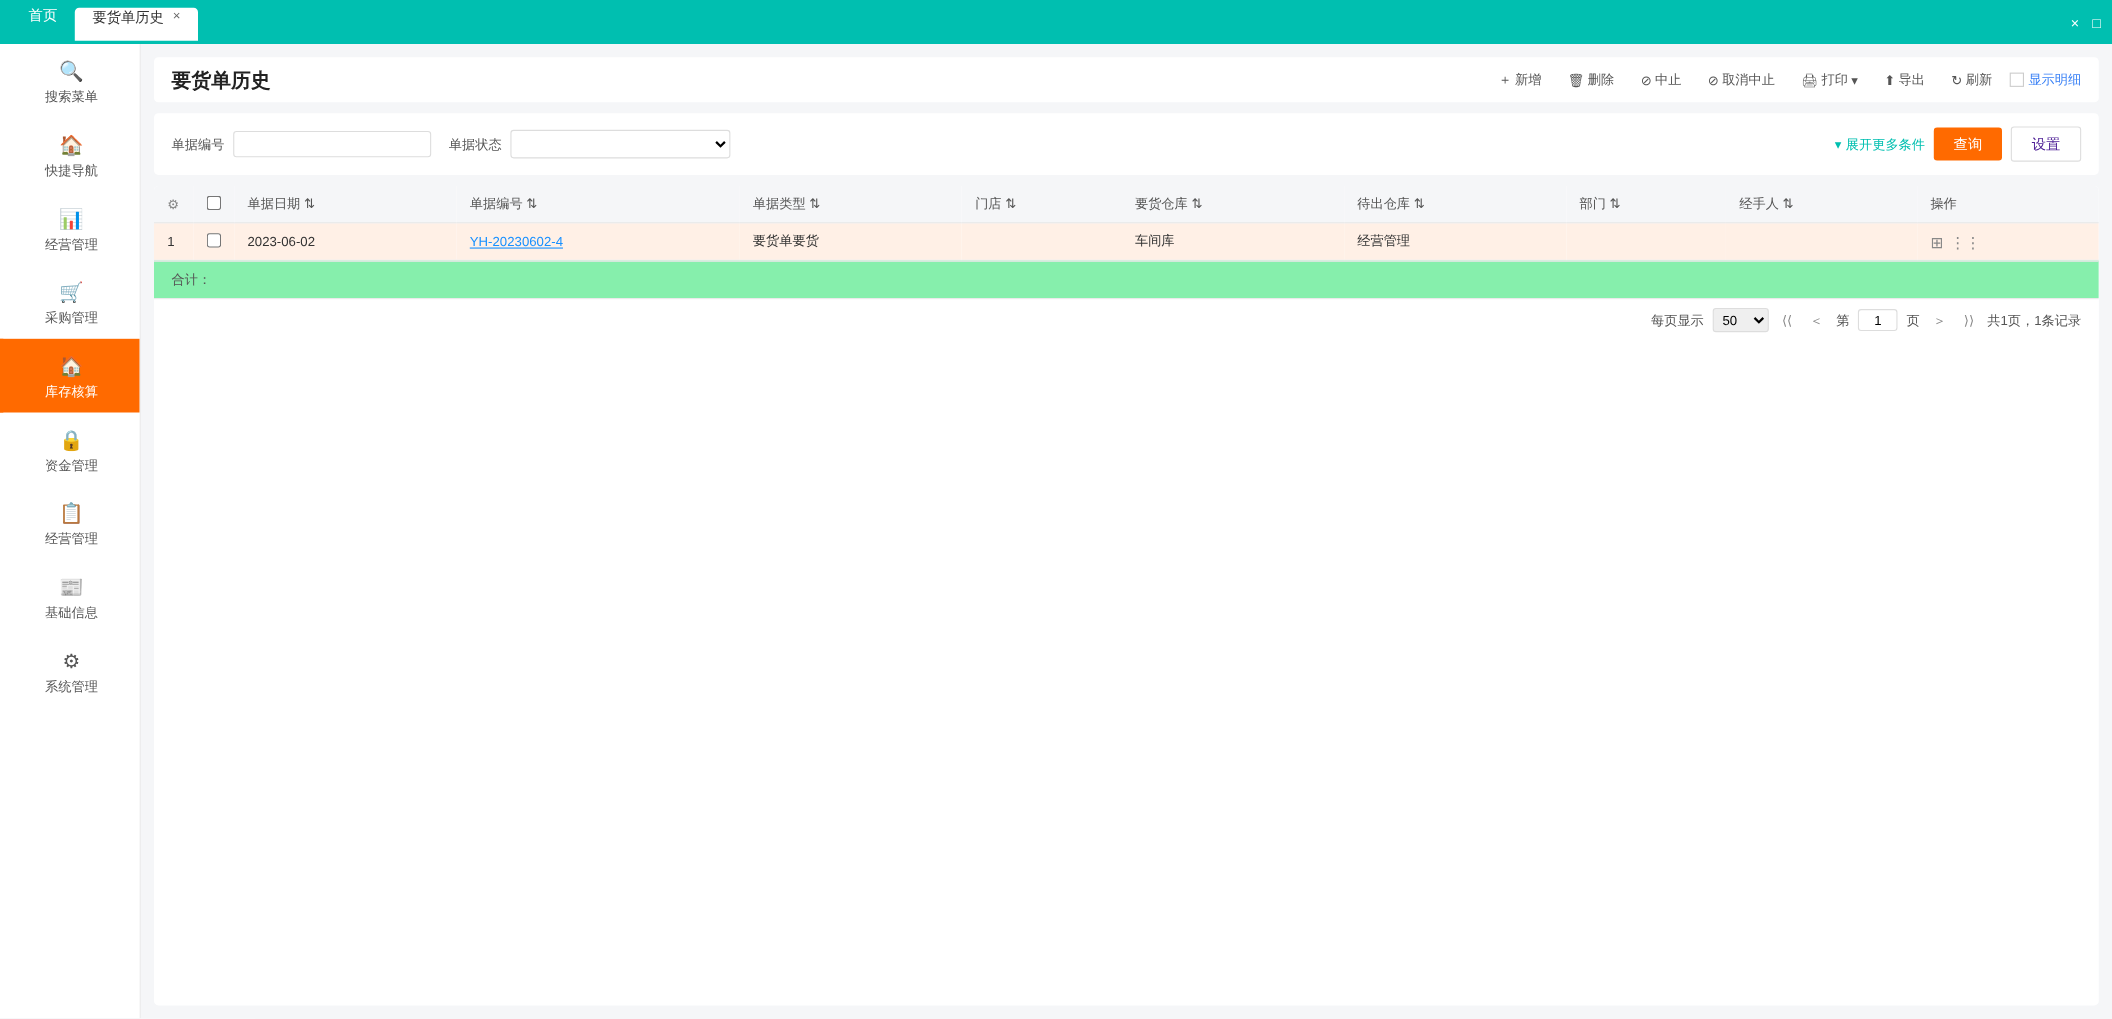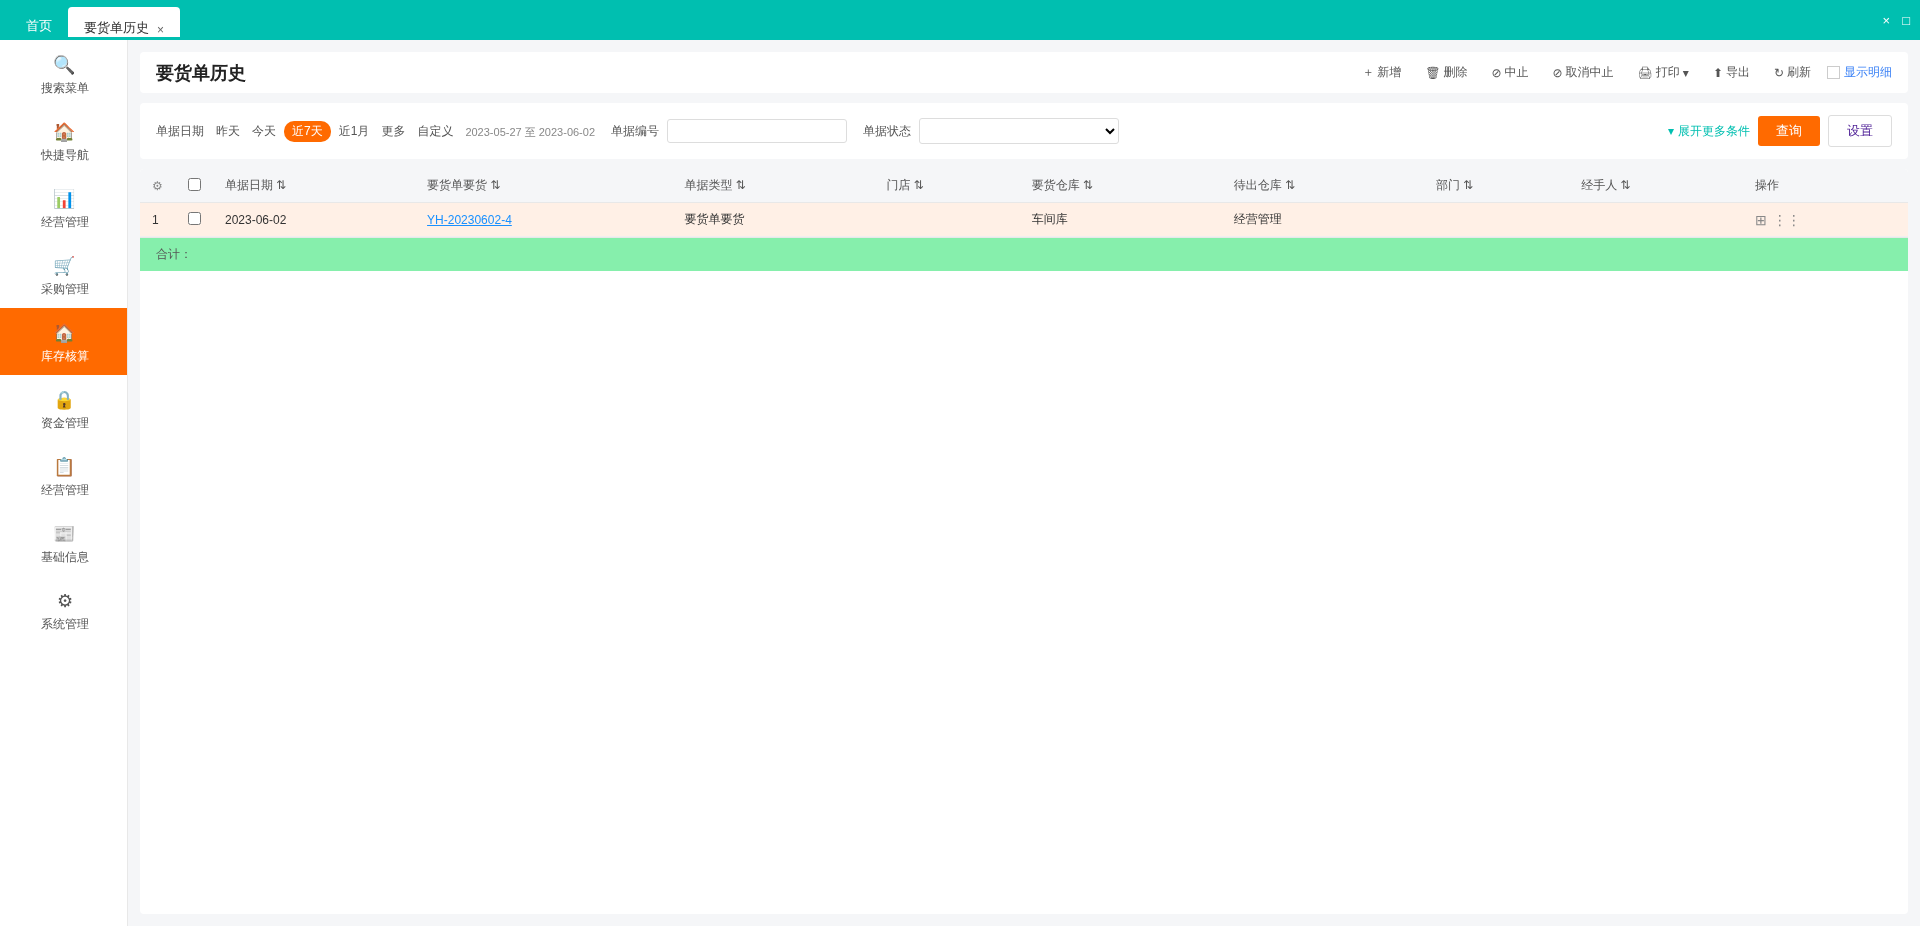--- a/index.html
+++ b/index.html
@@ -1,20 +1,20 @@
 <!DOCTYPE html>
 <html><head>
   <meta charset="utf-8">
   <style>
     * { box-sizing: border-box; margin: 0; padding: 0; }
     body { font-family: 'Microsoft YaHei', Arial, sans-serif; font-size: 13px; color: #333; background: #f0f2f5; display: flex; flex-direction: column; height: 926px; overflow: hidden; }
 
     
     .top-bar { height: 40px; background: #00bfb0; display: flex; align-items: center; padding: 0 10px; gap: 0; }
-    .tab { display: flex; align-items: flex-end; height: 30px; padding: 0 16px; font-size: 13px; color: #fff; cursor: pointer; position: relative; }
+    .tab { display: flex; align-items: flex-start; height: 30px; padding: 0 16px; font-size: 13px; color: #fff; cursor: pointer; position: relative; }
     .tab.home { background: transparent; }
     .tab.active { background: #fff; color: #333; border-radius: 4px 4px 0 0; margin-top: 4px; }
     .tab-close { margin-left: 8px; font-size: 12px; color: #666; cursor: pointer; }
     .top-right { margin-left: auto; display: flex; align-items: center; gap: 12px; color: #fff; font-size: 13px; }
     .top-right span { cursor: pointer; }
 
     
     .main-layout { display: flex; flex: 1; overflow: hidden; }
 
     
@@ -167,34 +167,20 @@
         </div>
         <div class="display-detail">
           <span class="checkbox-square"></span>
           <span>显示明细</span>
         </div>
       </div>
     </div>
 
     <div class="filter-area">
       <div class="filter-row">
-        <div class="filter-group">
-          <span class="filter-label">单据日期</span>
-          <div class="date-buttons">
-            <span class="date-btn">昨天</span>
-            <span class="date-btn">今天</span>
-            <span class="date-btn active">近7天</span>
-            <span class="date-btn">近1月</span>
-            <span class="date-btn">更多</span>
-            <span class="date-btn">自定义</span>
-          </div>
-          <div style="display:flex;flex-direction:column;">
-            <div class="date-range">2023-05-27 至 2023-06-02</div>
-          </div>
-        </div>
 
         <div class="filter-group">
           <span class="filter-label">单据编号</span>
           <input class="filter-input" type="text" style="">
         </div>
 
         <div class="filter-group">
           <span class="filter-label">单据状态</span>
           <select class="filter-select">
             <option value=""></option>
@@ -219,21 +205,21 @@
             <th style="width:36px;">
               <span class="settings-icon-th">⚙</span>
             </th>
             <th style="width:36px;">
               <input type="checkbox" style="">
             </th>
             <th>
               <span class="th-sort">单据日期 ⇅</span>
             </th>
             <th>
-              <span class="th-sort">要货单要货 ⇅</span>
+              <span class="th-sort">单据编号 ⇅</span>
             </th>
             <th>
               <span class="th-sort">单据类型 ⇅</span>
             </th>
             <th>
               <span class="th-sort">门店 ⇅</span>
             </th>
             <th>
               <span class="th-sort">要货仓库 ⇅</span>
             </th>
@@ -268,16 +254,33 @@
       </div>
     </td>
   </tr>
           </tbody>
       </table>
 
       <div class="table-footer">
         <span>合计：</span>
       </div>
 
+      <div class="pagination-bar">
+        <span>每页显示</span>
+        <select class="page-size-select">
+          <option>10</option>
+          <option>20</option>
+          <option selected="">50</option>
+          <option>100</option>
+        </select>
+        <span class="page-nav">⟨⟨</span>
+        <span class="page-nav">＜</span>
+        <span>第</span>
+        <input class="page-input" type="text" value="1" style="">
+        <span>页</span>
+        <span class="page-nav">＞</span>
+        <span class="page-nav">⟩⟩</span>
+        <span>共1页，1条记录</span>
+      </div>
     </div>
 
   </div>
 </div>
 
 </body></html>

